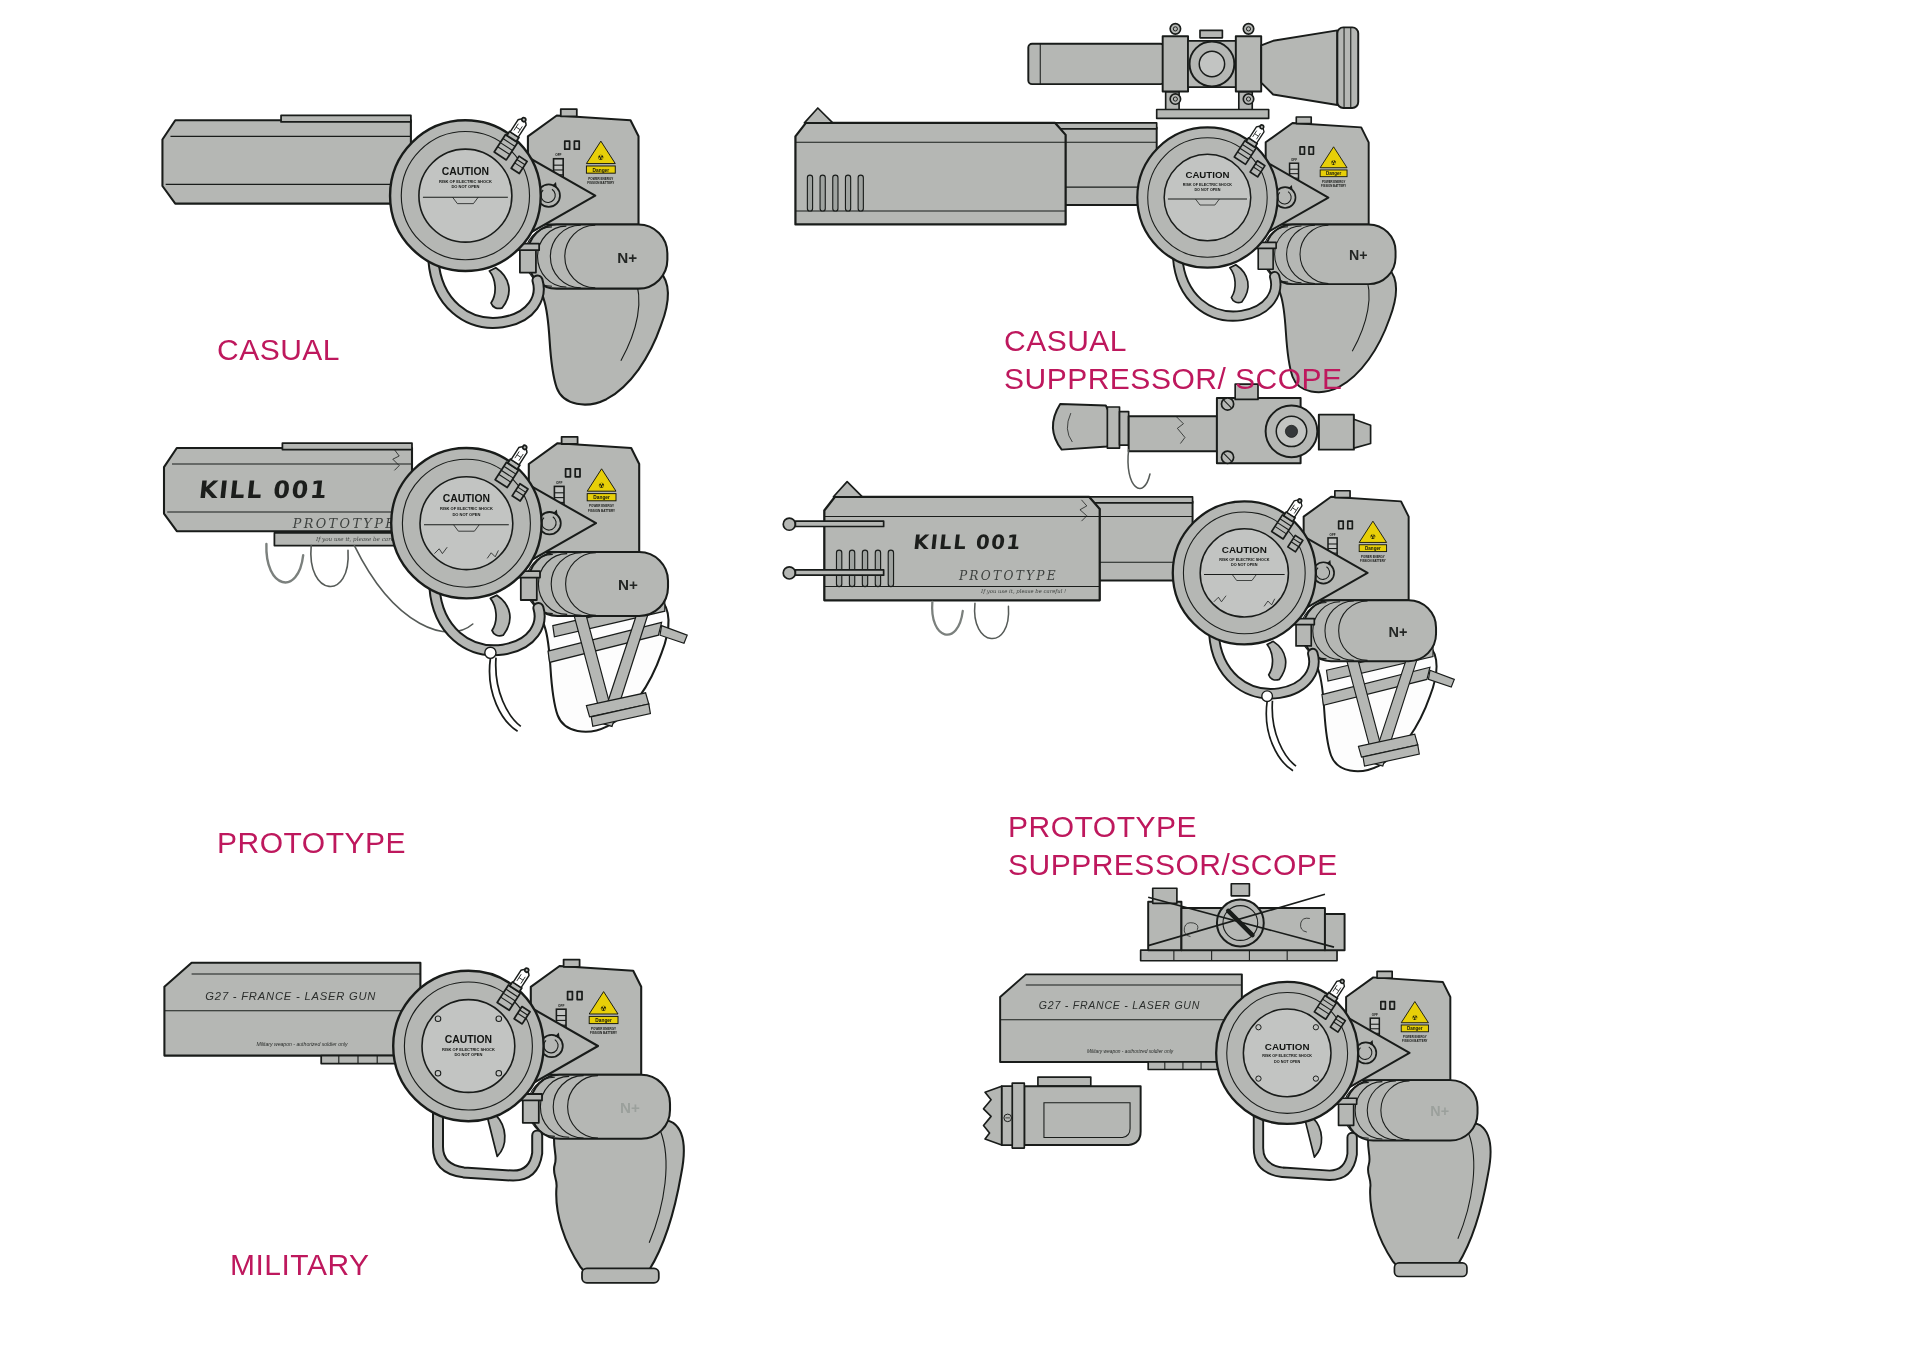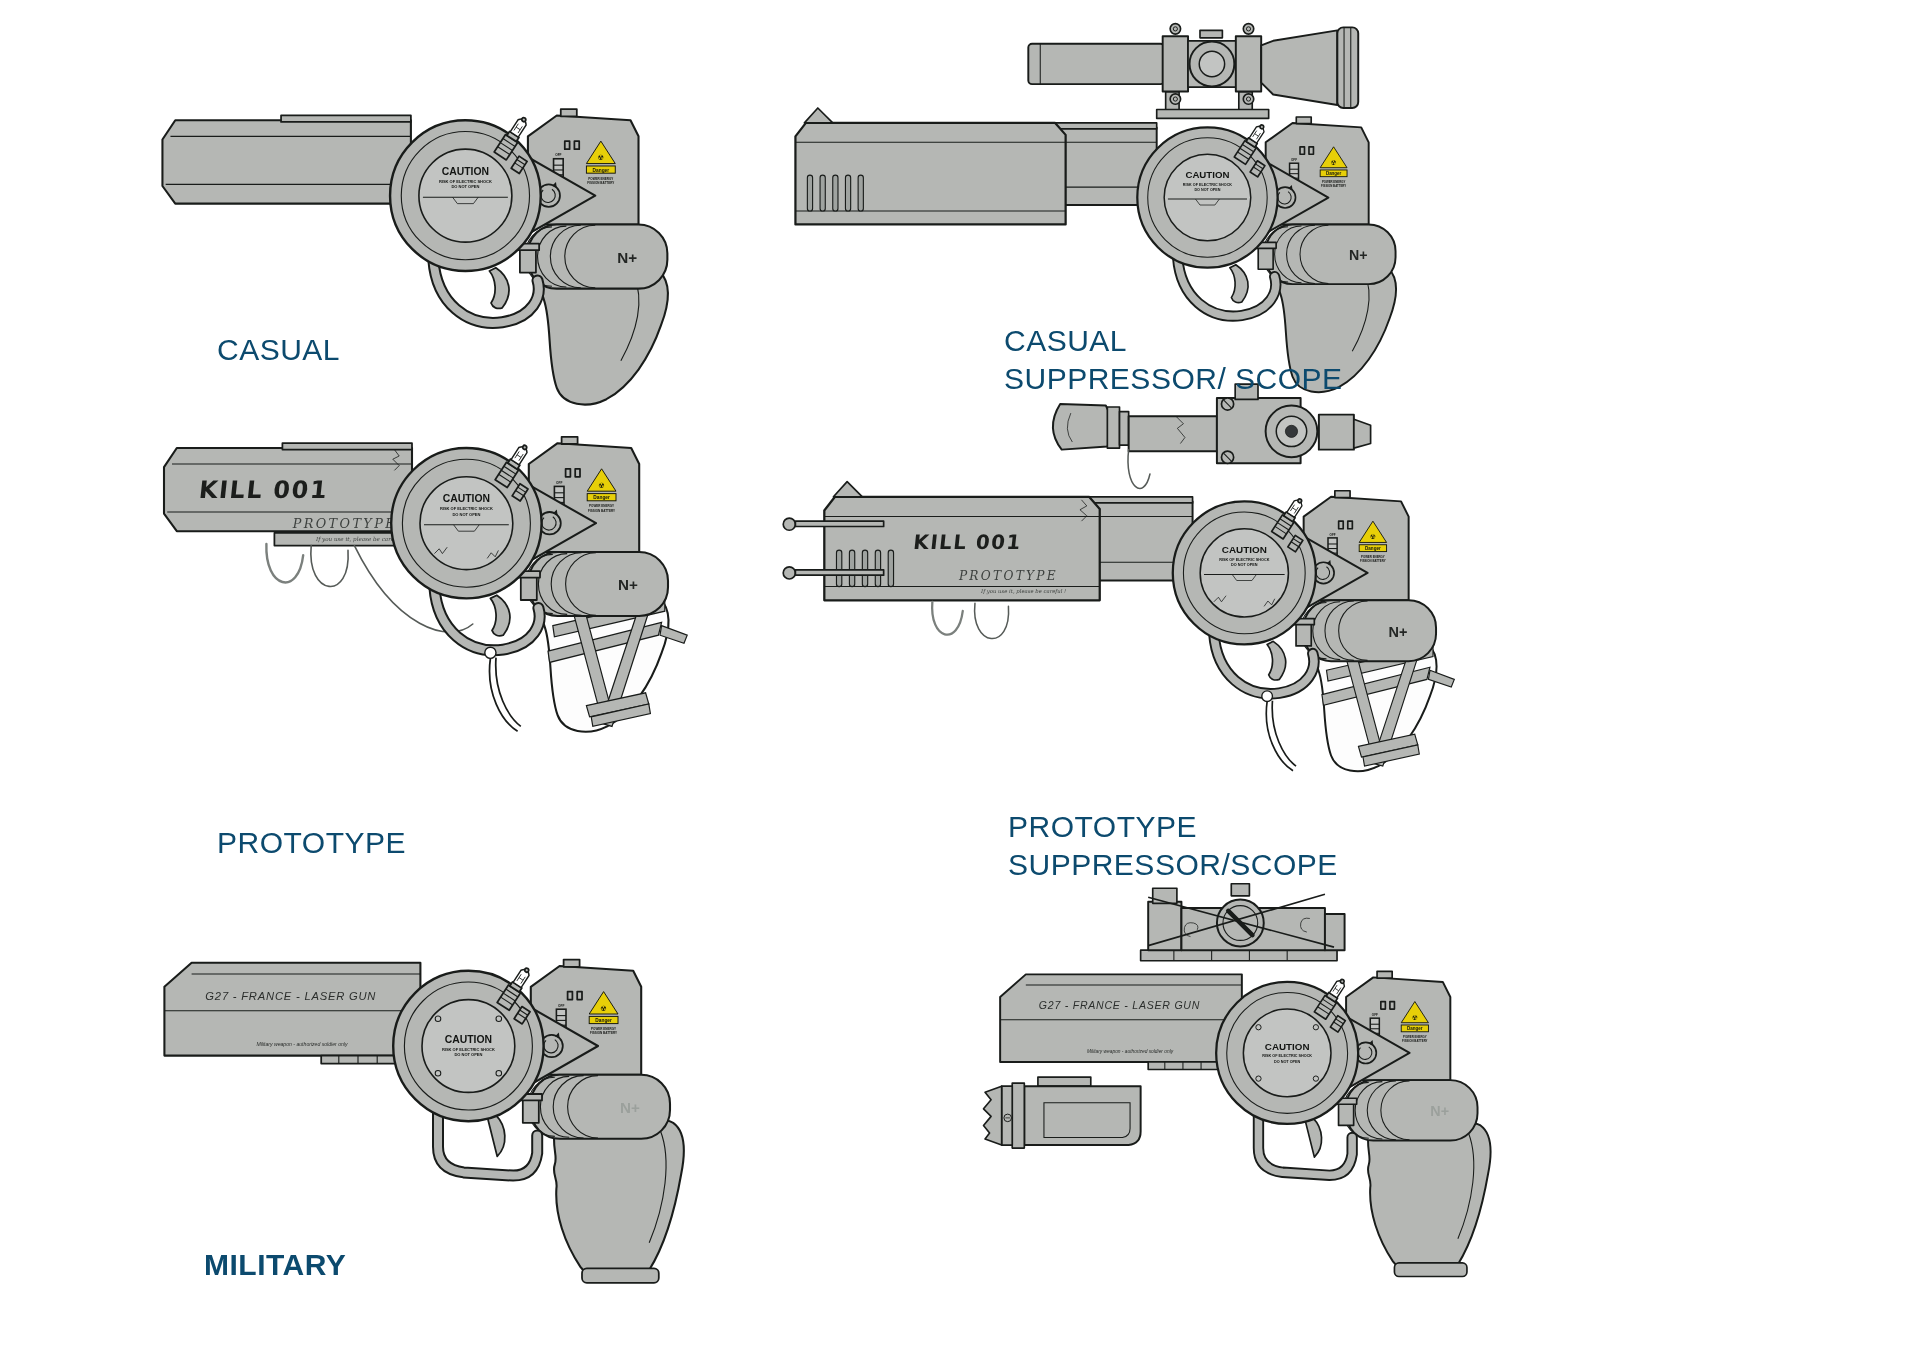--- a/index.html
+++ b/index.html
@@ -1,20 +1,20 @@
 <!DOCTYPE html>
 <html><head>
 <meta charset="utf-8">
 <style>
   html,body{margin:0;padding:0;background:#ffffff;}
   .canvas{position:relative;width:1920px;height:1358px;background:#ffffff;overflow:hidden;
           font-family:"Liberation Sans",sans-serif;}
   .fig{position:absolute;}
   .fig svg{display:block;overflow:visible;}
-  .fig-label{position:absolute;font:400 30px/38px "Liberation Sans",sans-serif;color:#0c4a6e;
+  .fig-label{position:absolute;font:400 30px/38px "Liberation Sans",sans-serif;color:#be185d;
              letter-spacing:.5px;white-space:nowrap;}
   .fig-label span{display:block;}
 
   
   svg .body{fill:#b5b7b4;stroke:#191c1a;stroke-width:2.2;stroke-linejoin:round;}
   svg .sw25{stroke-width:2.6;}
   svg .sw3{stroke-width:3;}
   svg .light{fill:#c2c4c2;stroke:#191c1a;stroke-width:2;}
   svg .glass{fill:#ffffff;stroke:#191c1a;stroke-width:1.8;}
   svg .ln{stroke:#191c1a;stroke-width:1.4;fill:none;}
@@ -736,16 +736,16 @@
     <span>CASUAL</span>
     <span>SUPPRESSOR/ SCOPE</span>
   </div>
   <div class="fig-label" style="left: 217px; top: 824px;">
     <span>PROTOTYPE</span>
   </div>
   <div class="fig-label" style="left: 1008px; top: 808px;">
     <span>PROTOTYPE</span>
     <span>SUPPRESSOR/SCOPE</span>
   </div>
-  <div class="fig-label" style="left: 204px; top: 1246px; font-weight: bold;">
+  <div class="fig-label" style="left: 230px; top: 1246px;">
     <span>MILITARY</span>
   </div>
 </div>
 
 </body></html>

